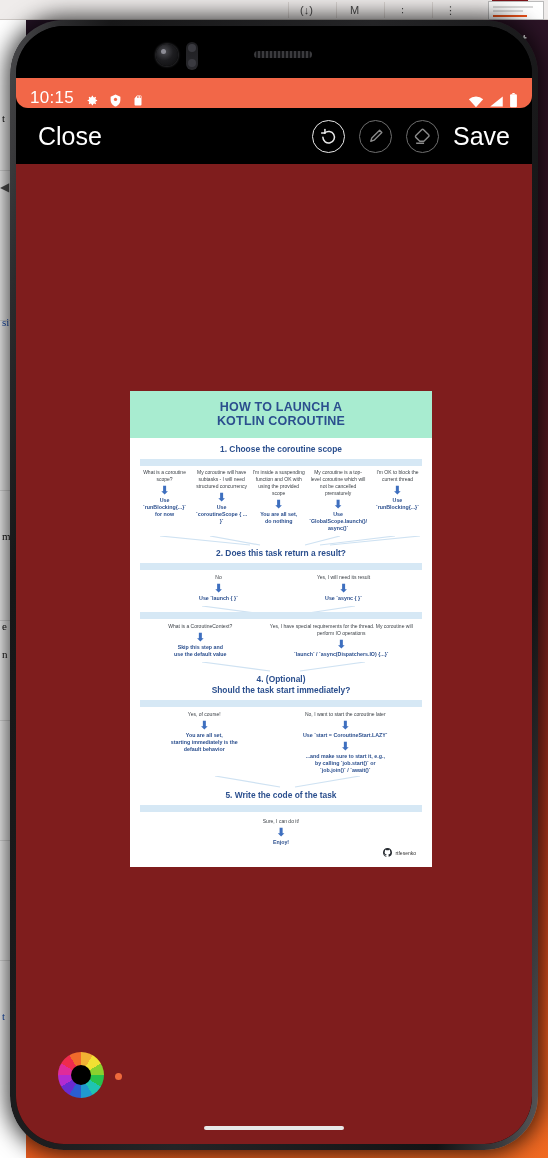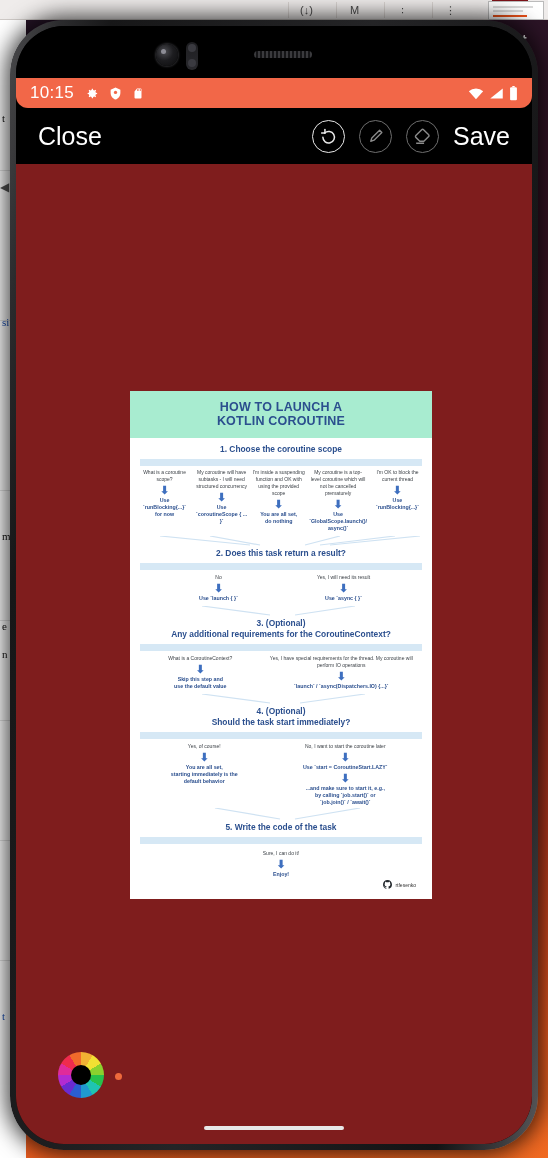--- a/index.html
+++ b/index.html
@@ -47,21 +47,21 @@
      box-shadow:0 0 2px 1px #2a2a2d; }
   #camera .glint{position:absolute;left:5px;top:5px;width:5px;height:5px;border-radius:50%;background:#8d8d96;}
   #sensor { position:absolute; left:170px; top:16px; width:12px; height:28px; border-radius:7px;
      background:linear-gradient(180deg,#1e1e21,#29292d); }
   #sensor .d{position:absolute;left:2px;width:8px;height:8px;border-radius:50%;background:#3a3a40;}
   #speaker { position:absolute; left:238px; top:25px; width:58px; height:7px; border-radius:4px;
      background:repeating-linear-gradient(90deg,#3a3a3d 0 2px,#141416 2px 4px); }
 
   
   #statusbar { position:absolute; left:0; top:52px; width:100%; height:30px;
-     background:#f26748; border-radius:0 0 12px 12px; display:flex; align-items:center; padding:0 14px; }
+     background:#f26748; border-radius:0 0 12px 12px; display:flex; align-items:flex-end; padding:0 14px; }
   #statusbar .clock { color:#fff; font-size:17px; font-weight:500; letter-spacing:.3px; margin-right:10px;}
   #statusbar .sicon { color:#fff; margin-right:10px; display:flex; align-items:center;}
   #statusbar .spacer { flex:1; }
   #statusbar .ricon { margin-left:5px; display:flex; align-items:center;}
 
   
   #apptoolbar { position:absolute; left:0; top:82px; width:100%; height:56px; background:#000;
      display:flex; align-items:center; padding:0 22px; }
   #apptoolbar .txtbtn { color:#fff; font-size:25px; }
   #apptoolbar .tspacer { flex:1; }
@@ -283,24 +283,20 @@
           <div class="a">Use `async { }`</div>
         </div>
       </div>
       <div class="connectors">
         <svg width="302" height="10" viewBox="0 0 302 10" fill="none" stroke="#cfe2f2" stroke-width="1.2">
           <path d="M72 0 L140 9"></path>
               <path d="M225 0 L165 9"></path>
         </svg>
       </div>
 
-      <div class="sec-title">
-        <div>3.  (Optional)</div>
-        <div>Any additional requirements for the CoroutineContext?</div>
-      </div>
       <div class="band"></div>
       <div class="cols" style="padding:4px 10px 0">
         <div class="col">
           <div class="q">What is a CoroutineContext?</div>
           <div class="arrow">⬇</div>
           <div class="a" style="white-space:pre-line">Skip this step and
 use the default value</div>
         </div>
         <div class="col" style="flex:1.35">
           <div class="q">Yes, I have special requirements for the thread. My coroutine will perform IO operations</div>

